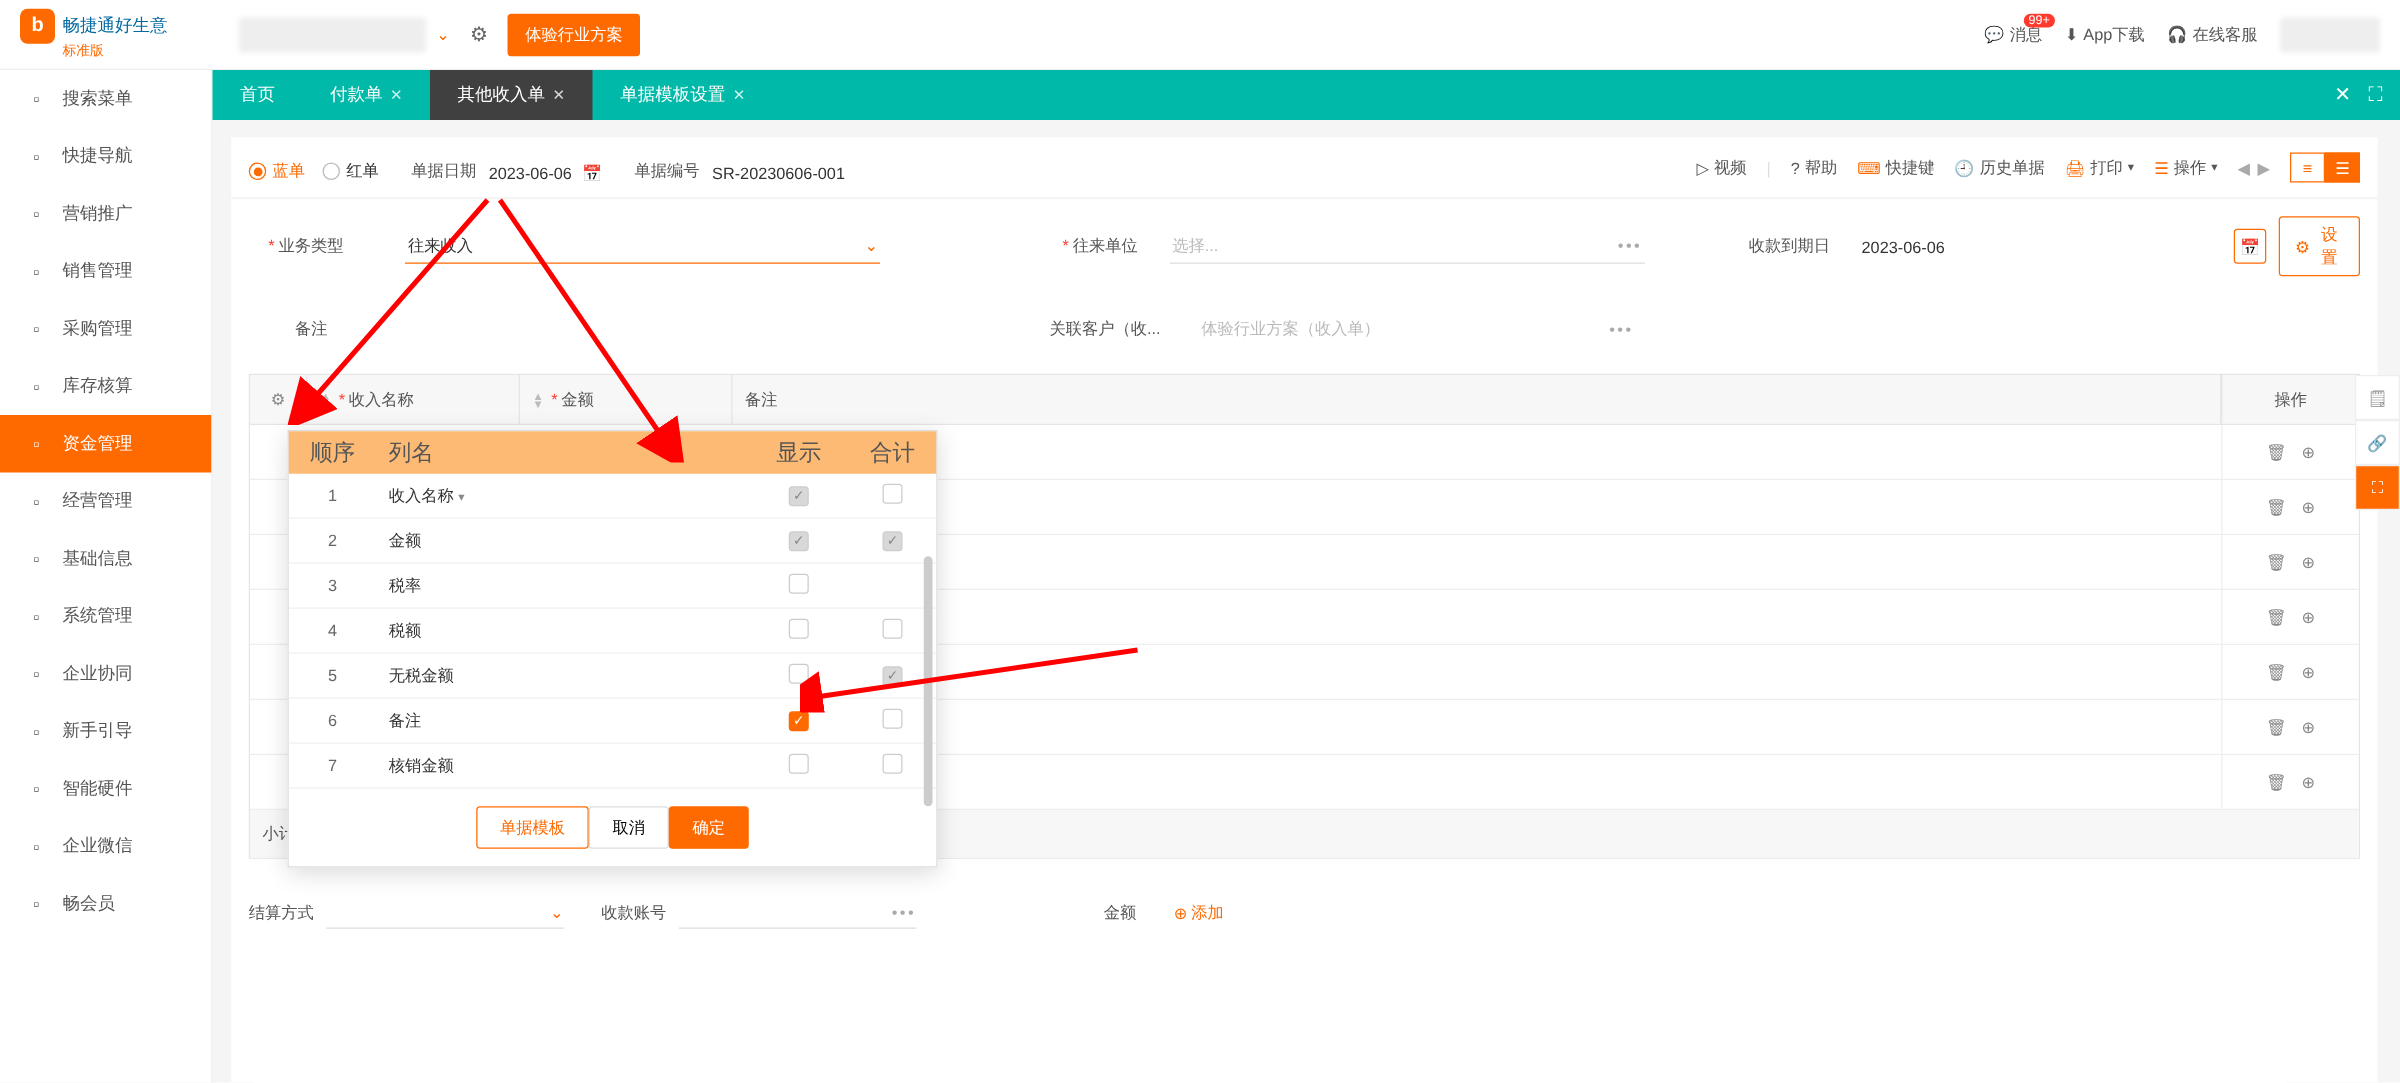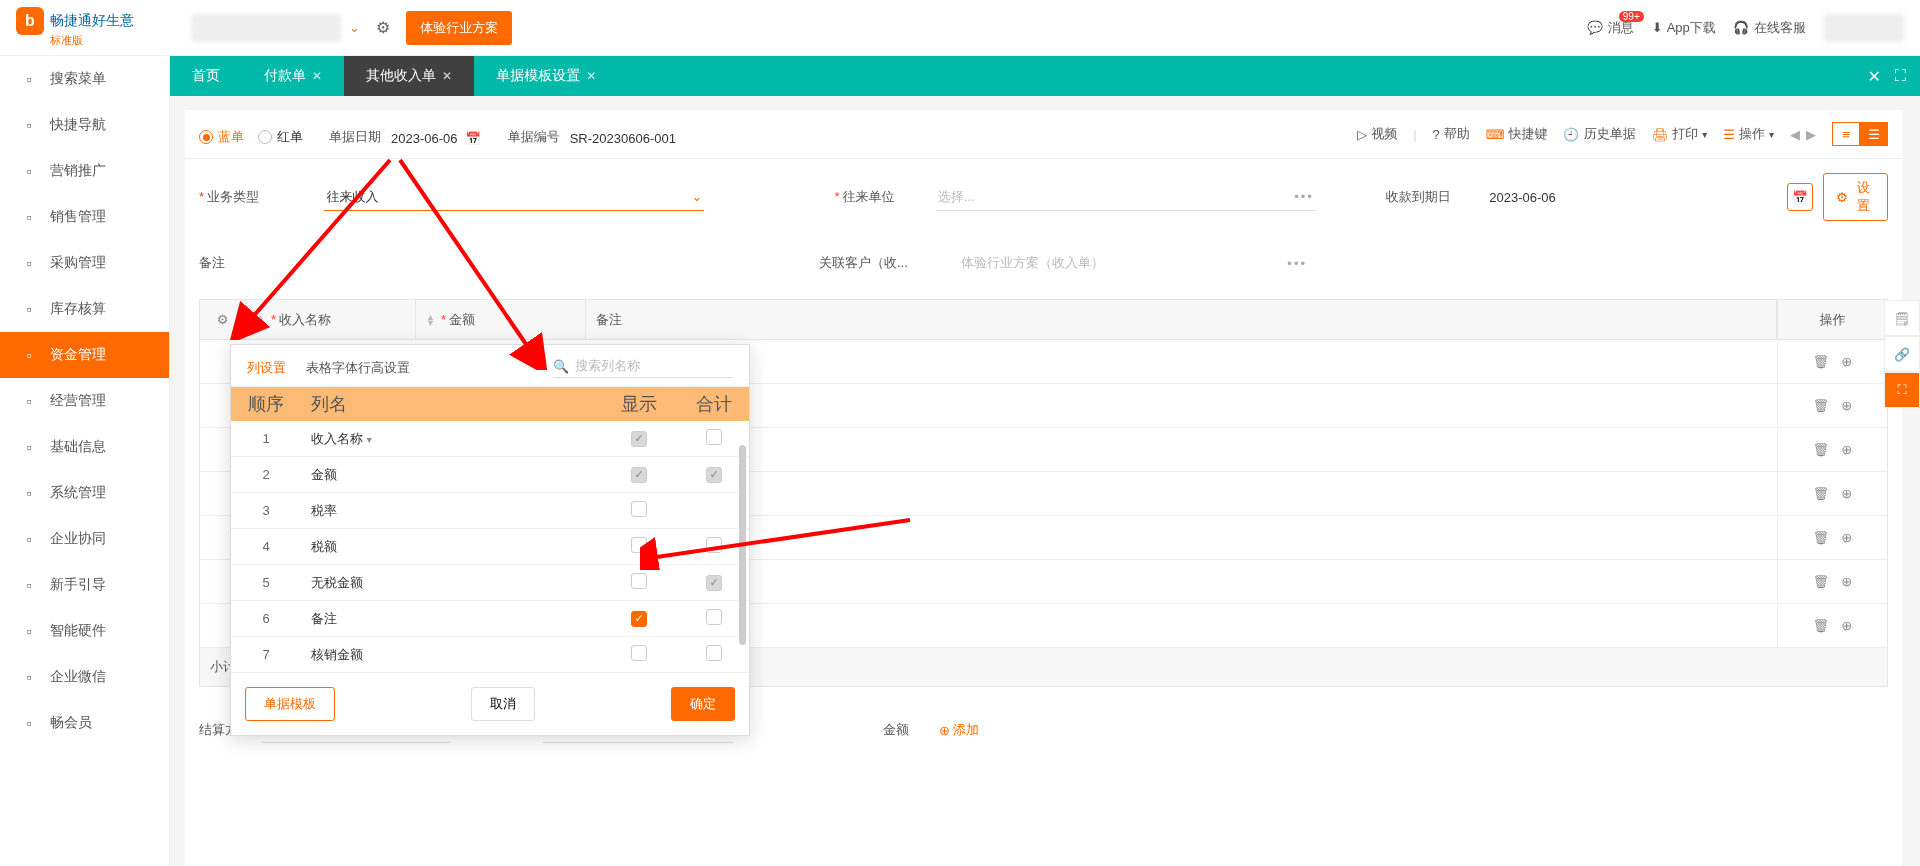--- a/index.html
+++ b/index.html
@@ -50,21 +50,21 @@
 .toolbar-right { margin-left: auto; display: flex; align-items: center; gap: 16px; color: #555; font-size: 13px; }
 .tr-item { display: flex; align-items: center; gap: 4px; }
 .tr-ic { color: #ff6a00; }
 .pager { display: flex; align-items: center; gap: 6px; color: #aaa; }
 .view-toggle { display: flex; }
 .vt { width: 28px; height: 24px; border: 1px solid #ff6a00; display: flex; align-items: center; justify-content: center; }
 .vt.act { background: #ff6a00; color: #fff; }
 
 
 .form-row { display: flex; align-items: center; padding: 14px 14px; gap: 10px; }
-.flabel { width: 100px; text-align: left; color: #555; font-size: 13px; }
+.flabel { width: 100px; text-align: center; color: #555; font-size: 13px; }
 .req { color: #ff3b30; margin-right: 3px; }
 .finput { flex: 0 0 380px; border-bottom: 1px solid #ddd; padding: 4px 2px; color: #333; position: relative; display: flex; align-items: center; height: 28px; }
 .dd-ic { margin-left: auto; color: #ff6a00; }
 .more-ic { margin-left: auto; color: #aaa; letter-spacing: 2px; }
 .placeholder { color: #bbb; }
 .settings-btn { margin-left: auto; border: 1px solid #ff6a00; color: #ff6a00; background: #fff; padding: 5px 12px; border-radius: 3px; display: flex; align-items: center; gap: 4px; }
 .cal-box { width: 28px; height: 28px; border: 1px solid #ff6a00; color: #ff6a00; display: flex; align-items: center; justify-content: center; border-radius: 3px; margin-left: 10px; }
 
 
 .grid-wrap { margin: 8px 14px 0; border: 1px solid #e5e5e5; position: relative; }
@@ -100,21 +100,21 @@
 .pth-show { width: 80px; text-align: center; }
 .pth-sum { width: 70px; text-align: center; }
 .prow { display: flex; height: 36px; align-items: center; border-bottom: 1px solid #f0f0f0; font-size: 13px; }
 .pc-order { width: 70px; text-align: center; color: #666; }
 .pc-name { flex: 1; padding-left: 10px; }
 .pc-show, .pc-sum { width: 80px; text-align: center; }
 .pc-sum { width: 70px; }
 .cb { width: 16px; height: 16px; border: 1px solid #ccc; border-radius: 3px; display: inline-flex; align-items: center; justify-content: center; }
 .cb.checked { background: #ff6a00; border-color: #ff6a00; color: #fff; font-size: 11px; }
 .cb.grey { background: #d8d8d8; border-color: #ccc; color: #888; font-size: 11px; }
-.pop-footer { display: flex; justify-content: space-between; padding: 14px; }
+.pop-footer { display: flex; justify-content: center; padding: 14px; }
 .pbtn { padding: 7px 18px; border-radius: 3px; font-size: 13px; border: 1px solid #ddd; background: #fff; }
 .pbtn.outline { border-color: #ff6a00; color: #ff6a00; }
 .pbtn.primary { background: #ff6a00; border-color: #ff6a00; color: #fff; }
 .pscroll { position: absolute; right: 3px; top: 100px; width: 7px; height: 200px; background: #ccc; border-radius: 4px; }
 
 
 .arrow { position: absolute; pointer-events: none; z-index: 80; }
 
 
 .redge { position: absolute; right: 0; top: 300px; display: flex; flex-direction: column; }
@@ -422,28 +422,20 @@
       </div>
     <span style="margin-left:140px">金额</span>
     <div class="add-btn">
         <span>⊕</span>
         <span>添加</span>
       </div>
   </div>
 </div>
 
 <div class="popup">
-  <div class="pop-tabs">
-    <span class="ptab act">列设置</span>
-    <span class="ptab">表格字体行高设置</span>
-    <div class="psearch">
-      <span>🔍</span>
-      <span class="placeholder">搜索列名称</span>
-    </div>
-  </div>
   <div class="ptable-head">
     <div class="pth-order">顺序</div>
     <div class="pth-name">列名</div>
     <div class="pth-show">显示</div>
     <div class="pth-sum">合计</div>
   </div>
   <div id="popup-rows">
       <div class="prow">
         <div class="pc-order">1</div>
     <div class="pc-name">收入名称 <span style="font-size:10px;color:#888">▾</span></div>

